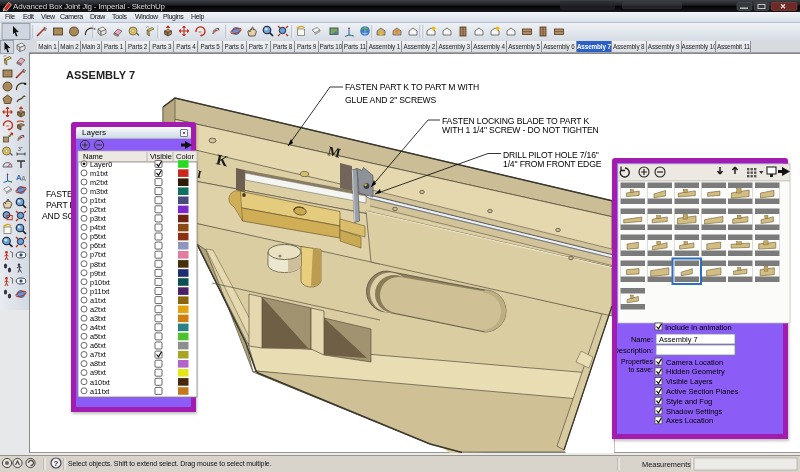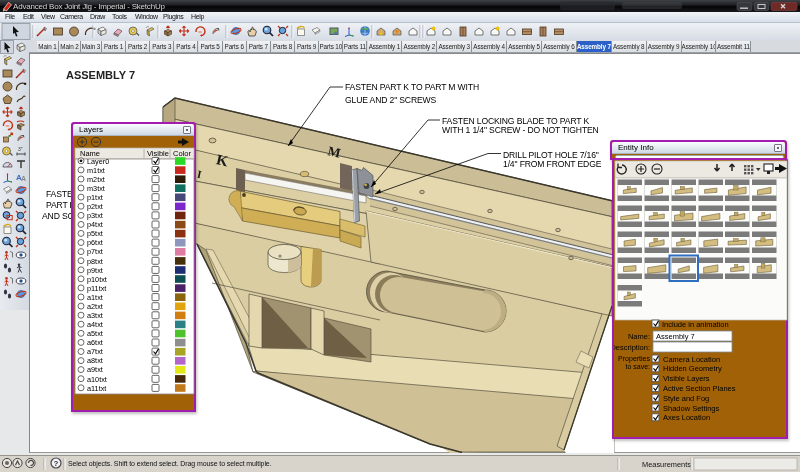--- a/index.html
+++ b/index.html
@@ -9,21 +9,21 @@
 #menubar{position:absolute;left:0;top:12px;width:800px;height:11px;background:linear-gradient(#f2f5f9,#d8dfe9);border-bottom:1px solid #b8c0cc}
 #menubar span{position:absolute;top:1px;font-size:7px;letter-spacing:-0.35px;color:#111}
 #toolbar{position:absolute;left:0;top:23px;width:800px;height:17px;background:linear-gradient(#eef1f5,#d7dde5)}
 #tabbar{position:absolute;left:0;top:40px;width:800px;height:13px;background:#d7dbe0;border-bottom:1px solid #9aa0a8}
 .tab{position:absolute;top:1px;height:11px;font-size:6.3px;letter-spacing:-0.1px;color:#222;text-align:center;line-height:11px;border-right:1px solid #8a9098;overflow:hidden;white-space:nowrap;background:linear-gradient(#f0f2f5,#dadde1)}
 .tabsel{background:#2a60c8;color:#fff;font-weight:bold}
 #lefttools{position:absolute;left:0;top:40px;width:29px;height:270px;background:linear-gradient(90deg,#e8ebf0,#d4dae2)}
 #leftrest{position:absolute;left:0;top:310px;width:29px;height:145px;background:#e6e8ea}
 #canvas{position:absolute;left:29px;top:53px;width:771px;height:400px;background:#fff;border-left:1px solid #888;border-top:1px solid #888;border-bottom:1px solid #989890}
 #statusbar{position:absolute;left:0;top:455px;width:800px;height:17px;background:#d8d4cc;border-top:1px solid #98948c}
-.win{position:absolute;background:#a16207;border:2px solid #a21caf;border-radius:3px 3px 0 0;box-shadow:1px 2px 3px rgba(0,0,0,0.25)}
+.win{position:absolute;background:#8b5cf6;border:5px solid #a21caf;border-radius:3px 3px 0 0;box-shadow:1px 2px 3px rgba(0,0,0,0.25)}
 .wtitle{height:12px;background:linear-gradient(#fafcfe,#cfd9e4);border-bottom:1px solid #aab4c0;border-radius:2px 2px 0 0;font-size:8px;color:#000;padding-left:6px;line-height:12px;position:relative}
 .wclose{position:absolute;right:3px;top:2px;width:8px;height:8px;background:#f4f6f8;border:1px solid #778;border-radius:1px}
 .wclose:after{content:"";position:absolute;left:2px;top:2px;width:2px;height:2px;background:#667}
 </style></head>
 <body>
 <div id="app">
 <div id="titlebar">
       <span class="ttl">Advanced Box Joint Jig - Imperial - SketchUp</span>
 <svg style="position:absolute;left:0;top:0" width="800" height="12" viewBox="0 0 800 12">
 <g transform="translate(1.5,1)">
@@ -635,24 +635,20 @@
 <rect x="102" y="230.0" width="10.5" height="7.6" fill="#e4e616"></rect>
 <circle cx="8" cy="242.7" r="3" fill="#fff" stroke="#444" stroke-width="0.8"></circle>
 <text x="14" y="245.5" font-size="7.3" fill="#000">a10txt</text>
 <rect x="79" y="239.3" width="7" height="7" fill="#fff" stroke="#555" stroke-width="0.9" rx="1"></rect>
 <rect x="102" y="239.1" width="10.5" height="7.6" fill="#47280a"></rect>
 <circle cx="8" cy="251.8" r="3" fill="#fff" stroke="#444" stroke-width="0.8"></circle>
 <text x="14" y="254.6" font-size="7.3" fill="#000">a11txt</text>
 <rect x="79" y="248.4" width="7" height="7" fill="#fff" stroke="#555" stroke-width="0.9" rx="1"></rect>
 <rect x="102" y="248.2" width="10.5" height="7.6" fill="#c2791b"></rect>
 </svg></div>
-<div id="einfo" class="win" style="left:610px;top:140px;width:177px;height:20px">
-<div class="wtitle">Entity Info<span class="wclose"></span></div>
-<div style="position:absolute;left:3px;top:13px;width:169px;height:5px;background:#fff;border:1px solid #9aa;border-radius:2px"></div>
-    </div>
 <div id="scenes" class="win" style="left:612px;top:158px;width:176px;height:281px">
 <svg width="174" height="267" viewBox="0 0 174 267">
 <rect x="1" y="1" width="172" height="17" fill="#ece9e2" stroke="#c0bcb4" stroke-width="0.7"></rect>
 <path d="M8,5 a4.5,4.5 0 1 1 -4,2 M4,3.5 v4 h4" fill="none" stroke="#222" stroke-width="1.3"></path>
 <circle cx="27" cy="9" r="5" fill="none" stroke="#222" stroke-width="1.1"></circle>
         <path d="M24,9 h6 M27,6 v6" stroke="#222" stroke-width="1.2"></path>
 <circle cx="43" cy="9" r="5" fill="none" stroke="#222" stroke-width="1.1"></circle>
         <path d="M40,9 h6" stroke="#222" stroke-width="1.2"></path>
 <path d="M103,4 v7 m0,0 l-2.5,-3 m2.5,3 l2.5,-3" stroke="#222" stroke-width="1.5" fill="none"></path>
 <path d="M118,11 v-7 m0,0 l-2.5,3 m2.5,-3 l2.5,3" stroke="#222" stroke-width="1.5" fill="none"></path>

